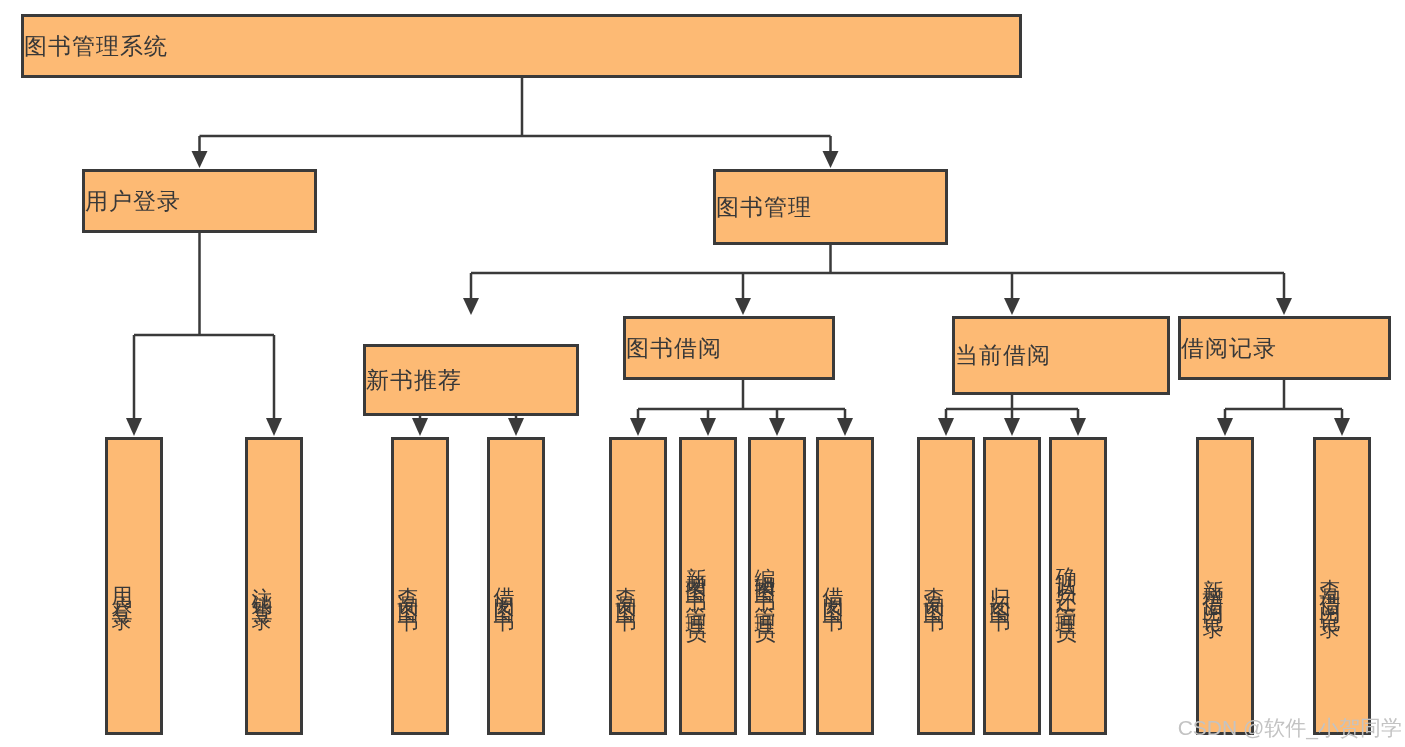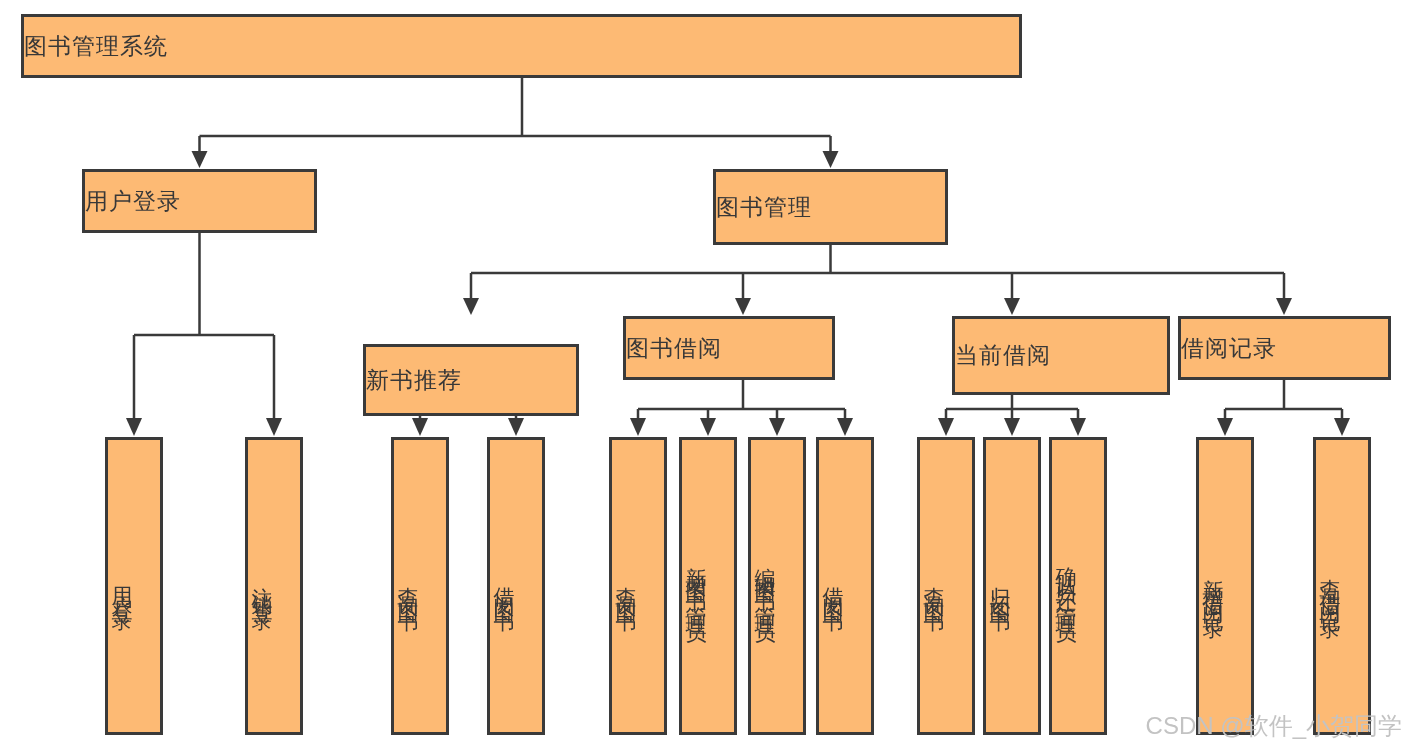--- a/index.html
+++ b/index.html
@@ -40,21 +40,21 @@
   .b-l3-b{left:623px;top:316px;width:212px;height:64px;}
   .b-l3-c{left:952px;top:316px;width:218px;height:79px;}
   .b-l3-d{left:1178px;top:316px;width:213px;height:64px;}
   .v1a{left:105px;} .v1b{left:245px;}
   .v2a{left:391px;} .v2b{left:487px;}
   .v3a{left:609px;} .v3b{left:679px;} .v3c{left:748px;} .v3d{left:816px;}
   .v4a{left:917px;} .v4b{left:983px;} .v4c{left:1049px;}
   .v5a{left:1196px;} .v5b{left:1313px;}
   .watermark{
     position:absolute;right:3px;bottom:5px;
-    font-size:24px;color:var(--watermark,#c3c3c3);
+    font-size:21px;color:var(--watermark,#c3c3c3);
     white-space:nowrap;
   }
 </style>
 </head>
 <body>
 
 <div class="stage">
 
   <svg class="wires" width="1405" height="747" viewBox="0 0 1405 747">
     <path class="wire" d="M522 78 V136 M199.5 136 H830.5 M199.5 136 V151 M830.5 136 V151"></path>

